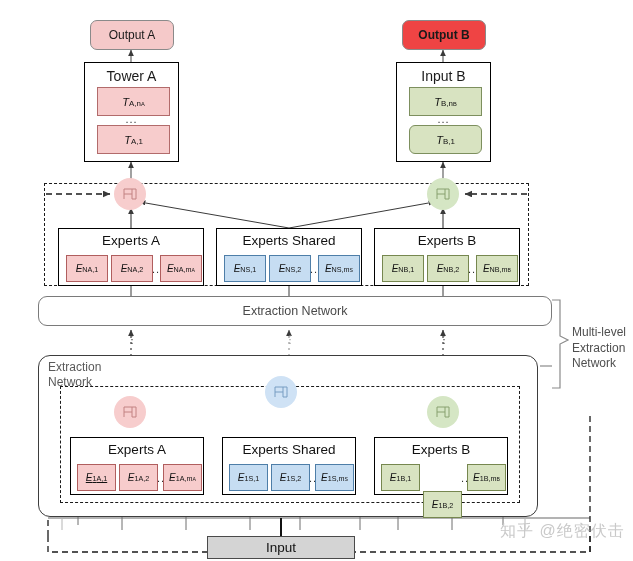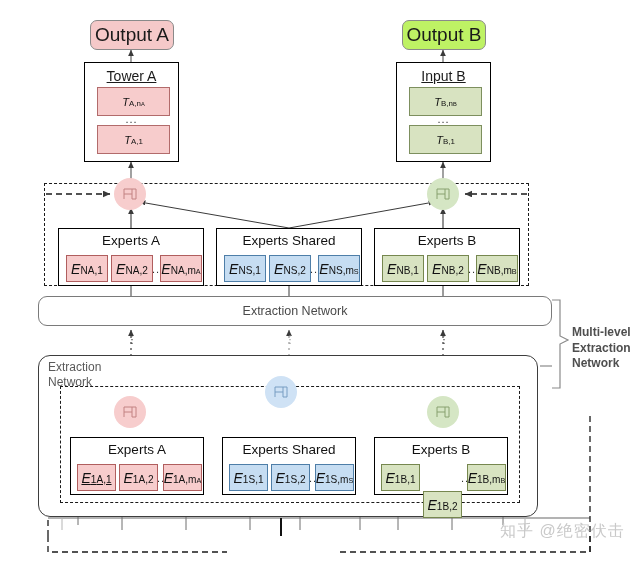--- a/index.html
+++ b/index.html
@@ -3,37 +3,37 @@
 <meta charset="utf-8">
 <style>
   html,body{margin:0;padding:0;background:#ffffff;}
   body{font-family:"Liberation Sans",sans-serif;}
   #stage{position:relative;width:633px;height:561px;background:#fff;overflow:hidden;}
 
   .abs{position:absolute;box-sizing:border-box;}
 
   
   .pill{border-radius:7px;border:1.4px solid #8a8a8a;display:flex;align-items:center;
-        justify-content:center;font-size:19px;color:#1a1a1a;}
+        justify-content:center;font-size:12px;color:#1a1a1a;}
   .pill.a{background:#f5c9c9;}
-  .pill.b{background:#bef264;}
+  .pill.b{background:#ef4444;font-weight:bold;}
 
   
   .tower{border:1.6px solid #000;background:#fff;}
-  .tower-title{position:absolute;left:0;right:0;top:5px;text-align:center;font-size:14px;color:#1a1a1a;text-decoration:underline;}
+  .tower-title{position:absolute;left:0;right:0;top:5px;text-align:center;font-size:14px;color:#1a1a1a;}
   .tblock{position:absolute;border:1px solid #333;font-size:11px;display:flex;align-items:center;
           justify-content:center;color:#111;}
   .tblock.a{background:#f7cccc;border-color:#b26b6b;}
   .tblock.b{background:#d8e3c1;border-color:#7d8f5e;}
   .dots{position:absolute;text-align:center;font-size:11px;color:#333;letter-spacing:1px;}
 
   
   .grp{border:1.5px solid #000;background:#fff;}
   .grp-title{position:absolute;left:0;right:0;top:4px;text-align:center;font-size:13.5px;color:#111;}
-  .ebox{position:absolute;border:1px solid #333;font-size:14px;display:flex;align-items:center;
+  .ebox{position:absolute;border:1px solid #333;font-size:10px;display:flex;align-items:center;
         justify-content:center;color:#111;}
   .ebox.a{background:#f7cccc;border-color:#b05e5e;}
   .ebox.s{background:#c6ddf2;border-color:#4e7ea8;}
   .ebox.b{background:#d8e3c1;border-color:#76874f;}
 
   
   .enet{border:1.3px solid #7a7a7a;border-radius:9px;background:#fff;display:flex;
         align-items:center;justify-content:center;font-size:12.5px;color:#4a4a4a;}
   .enet-low{border:1.3px solid #3d3d3d;border-radius:12px;background:#fff;}
   .enet-low-label{position:absolute;font-size:12px;color:#5a5a5a;line-height:1.25;}
@@ -176,21 +176,21 @@
       <span><i>T</i><span class="sub">A,1</span></span>
     </div>
   </div>
 
   <div class="abs tower" style="left:396px;top:62px;width:95px;height:100px;">
     <div class="tower-title">Input B</div>
     <div class="tblock b" style="left:12px;top:24px;width:71px;height:27px;">
       <span><i>T</i><span class="sub">B,n<span class="sub">B</span></span></span>
     </div>
     <div class="dots" style="left:0;right:0;top:50px;">...</div>
-    <div class="tblock b" style="left:12px;top:62px;width:71px;height:27px;">
+    <div class="tblock b" style="left:12px;top:62px;width:71px;height:27px;border-radius:6px;">
       <span><i>T</i><span class="sub">B,1</span></span>
     </div>
   </div>
 
   <div class="abs dashbox" style="left:44px;top:183px;width:485px;height:103px;"></div>
 
   <div class="abs gate a" style="left:114px;top:178px;width:32px;height:32px;">
     <svg width="18" height="16" viewBox="0 0 18 16">
       <path d="M3,3 H15 M3,3 V13 M3,8 H11 M11,3 V13 M11,13 H15 M15,3 V13" stroke="#b06a6a" fill="none" stroke-width="1"></path>
     </svg>
@@ -242,21 +242,21 @@
       <span><i>E</i><span class="sup">N</span><span class="sub">B,m<span class="sub">B</span></span></span>
       </div>
   </div>
 
   <div class="abs enet" style="left:38px;top:296px;width:514px;height:30px;">Extraction Network</div>
 
   <div class="abs" style="left:124px;top:333px;width:16px;font-size:11px;color:#3a3a3a;text-align:center;">⋮</div>
   <div class="abs" style="left:282px;top:333px;width:16px;font-size:11px;color:#9a9a9a;text-align:center;">⋮</div>
   <div class="abs" style="left:436px;top:333px;width:16px;font-size:11px;color:#3a3a3a;text-align:center;">⋮</div>
 
-  <div class="side-label" style="left:572px;top:325px;width:62px;font-weight:bold;">
+  <div class="side-label" style="left:572px;top:325px;width:62px;">
     <div>Multi-level</div>
     <div>Extraction</div>
     <div>Network</div>
   </div>
 
   <div class="abs enet-low" style="left:38px;top:355px;width:500px;height:162px;"></div>
   <div class="enet-low-label" style="left:48px;top:360px;width:80px;">
     <div>Extraction</div>
     <div>Network</div>
   </div>
@@ -314,16 +314,17 @@
       </div>
     <div class="ebox b" style="left:48px;top:26px;width:37px;height:25px;margin-top:27px;">
       <span><i>E</i><span class="sup">1</span><span class="sub">B,2</span></span>
       </div>
     <div class="dots" style="left:85px;top:34px;width:14px;">...</div>
     <div class="ebox b" style="left:92px;top:26px;width:37px;height:25px;">
       <span><i>E</i><span class="sup">1</span><span class="sub">B,m<span class="sub">B</span></span></span>
       </div>
   </div>
 
+  <div class="abs inputbox" style="left:207px;top:536px;width:148px;height:23px;">Input</div>
 
   <div class="wm" style="left:500px;top:521px;">知乎 @绝密伏击</div>
 
 </div>
 
 </body></html>

